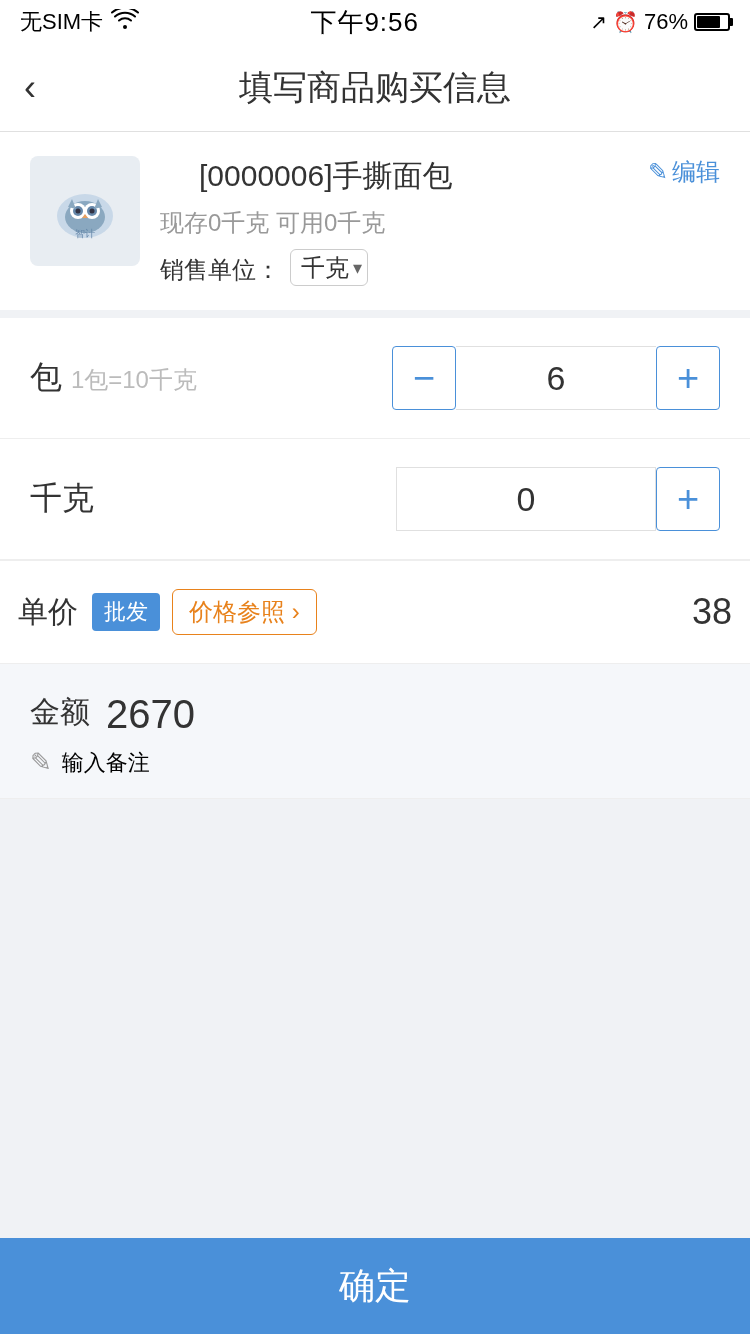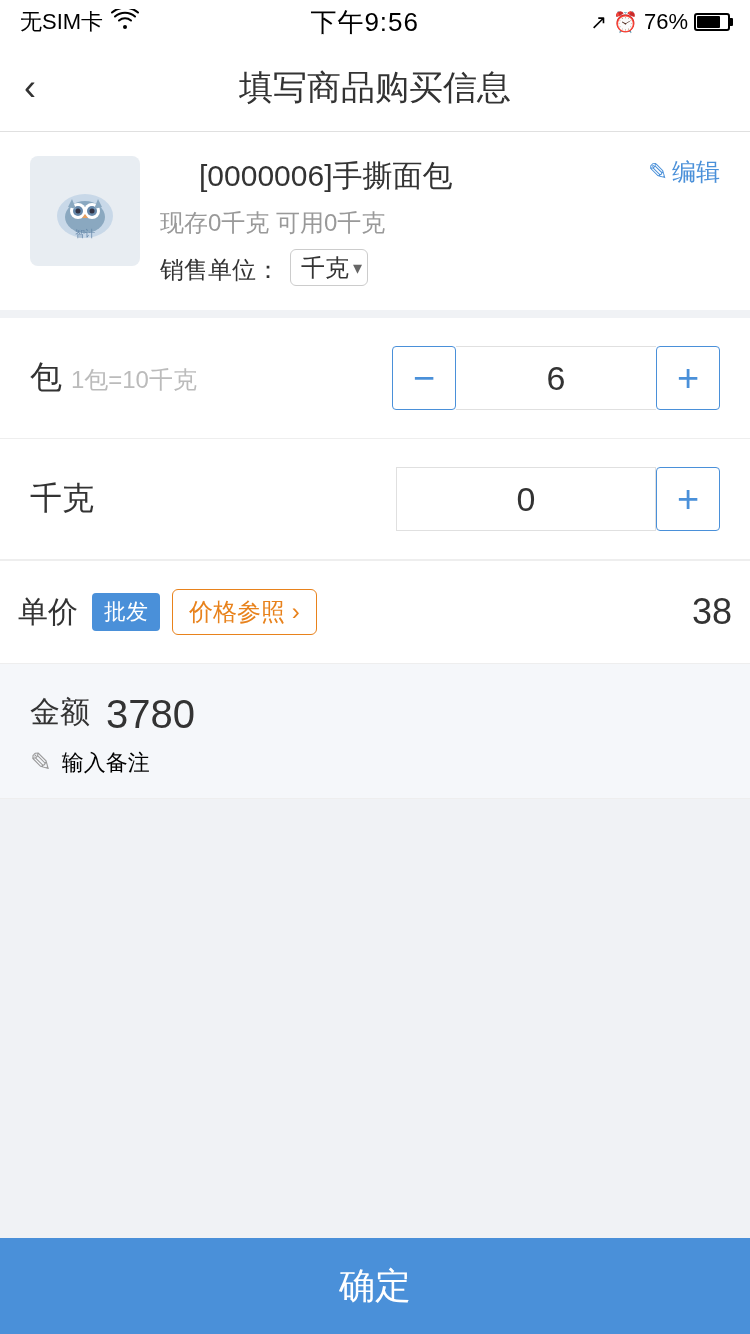--- a/index.html
+++ b/index.html
@@ -377,21 +377,21 @@
     <span class="price-tag">批发</span>
     <button class="price-ref-btn">
       <span>价格参照 ›</span>
     </button>
     <span class="price-value">38</span>
   </div>
 
   <div class="amount-section">
     <div class="amount-row">
       <span class="amount-label">金额</span>
-      <span class="amount-value">3780</span>
+      <span class="amount-value">2670</span>
     </div>
     <div class="note-row">
       <span class="note-icon">✎</span>
       <span class="note-text">输入备注</span>
     </div>
   </div>
 
   <div class="empty-space" style="height: 320px;"></div>
 
 </div>

